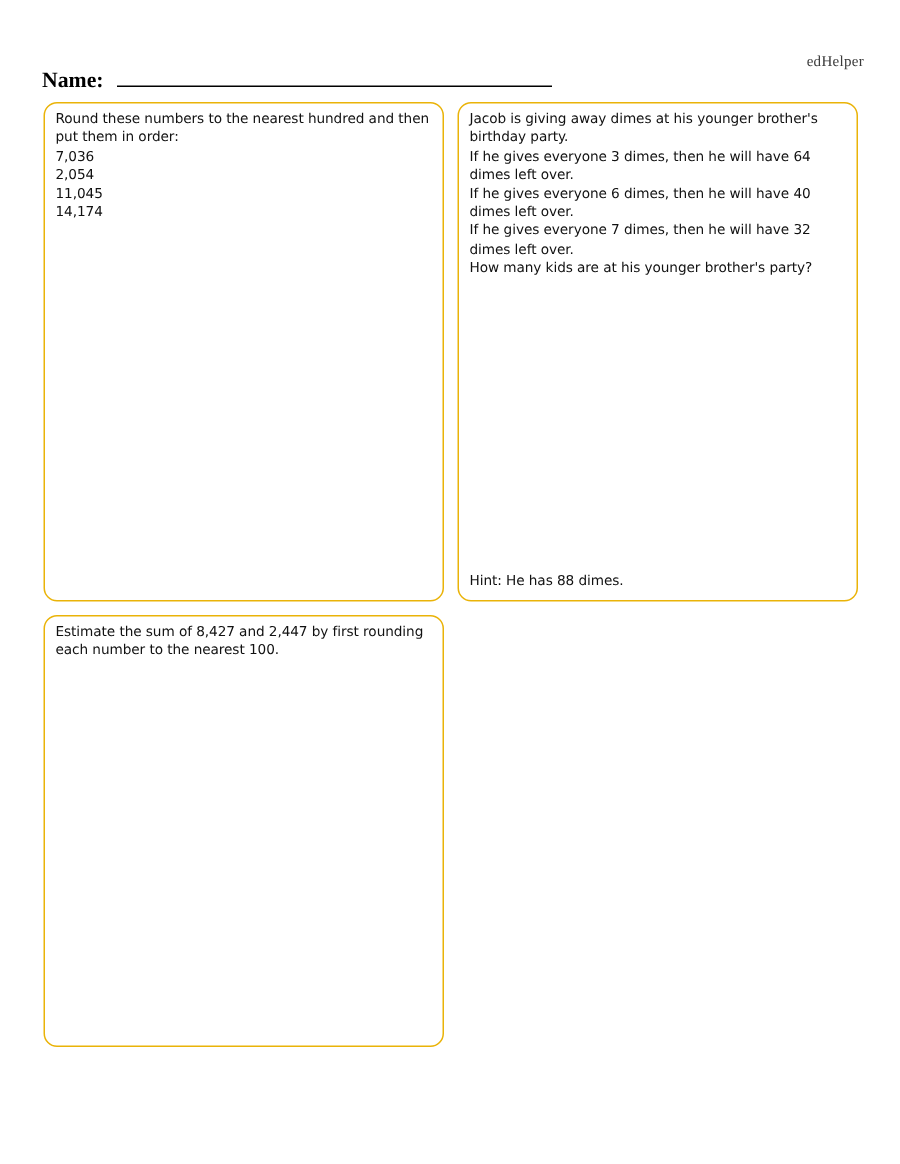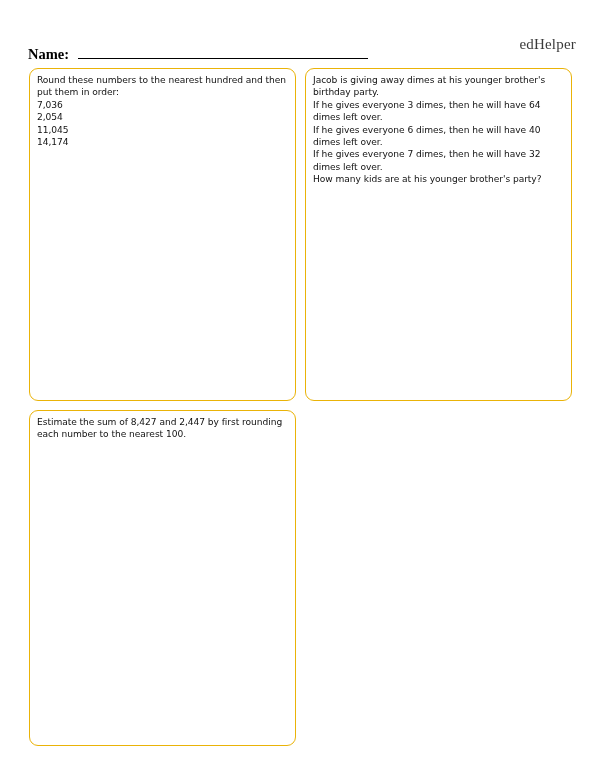--- a/index.html
+++ b/index.html
@@ -22,21 +22,21 @@
     height: 776px;
     overflow: hidden;
   }
 
   
   .brand {
     position: absolute;
     right: 24px;
     top: 36px;
     font-family: "Liberation Serif", serif;
-    font-size: 15px;
+    font-size: 10px;
     color: #3a3a3a;
     letter-spacing: 0.2px;
     white-space: nowrap;
   }
 
   .name-row {
     position: absolute;
     left: 28px;
     top: 46px;
     display: flex;
@@ -68,21 +68,21 @@
 
   .box {
     position: absolute;
     box-sizing: border-box;
     border: 1px solid #eab308;
     border-radius: 9px;
     background: #ffffff;
     overflow: hidden;
   }
   .box.r1 { top: 0; height: 333px; }
-  .box.r2 { top: 342px; height: 336px; padding-left: 32px; }
+  .box.r2 { top: 342px; height: 288px; padding-left: 32px; }
   .box.c1 { left: 0; width: 267px; }
   .box.c2 { left: 276px; width: 267px; }
 
   .prob-text {
     position: absolute;
     left: 7px;
     top: 5px;
     right: 6px;
     font-family: "DejaVu Sans", sans-serif;
     font-size: 9.1px;
@@ -126,20 +126,21 @@
 11,045
 14,174</div>
     </div>
 
     <div class="box r1 c2">
       <div class="prob-text">Jacob is giving away dimes at his younger brother's birthday party.
 If he gives everyone 3 dimes, then he will have 64 dimes left over.
 If he gives everyone 6 dimes, then he will have 40 dimes left over.
 If he gives everyone 7 dimes, then he will have 32 dimes left over.
 How many kids are at his younger brother's party?</div>
+      <div class="hint-text">Hint: He has 88 dimes.</div>
     </div>
 
     <div class="box r2 c1">
       <div class="prob-text">Estimate the sum of 8,427 and 2,447 by first rounding each number to the nearest 100.</div>
     </div>
 
 
   </div>
 
 </div>

